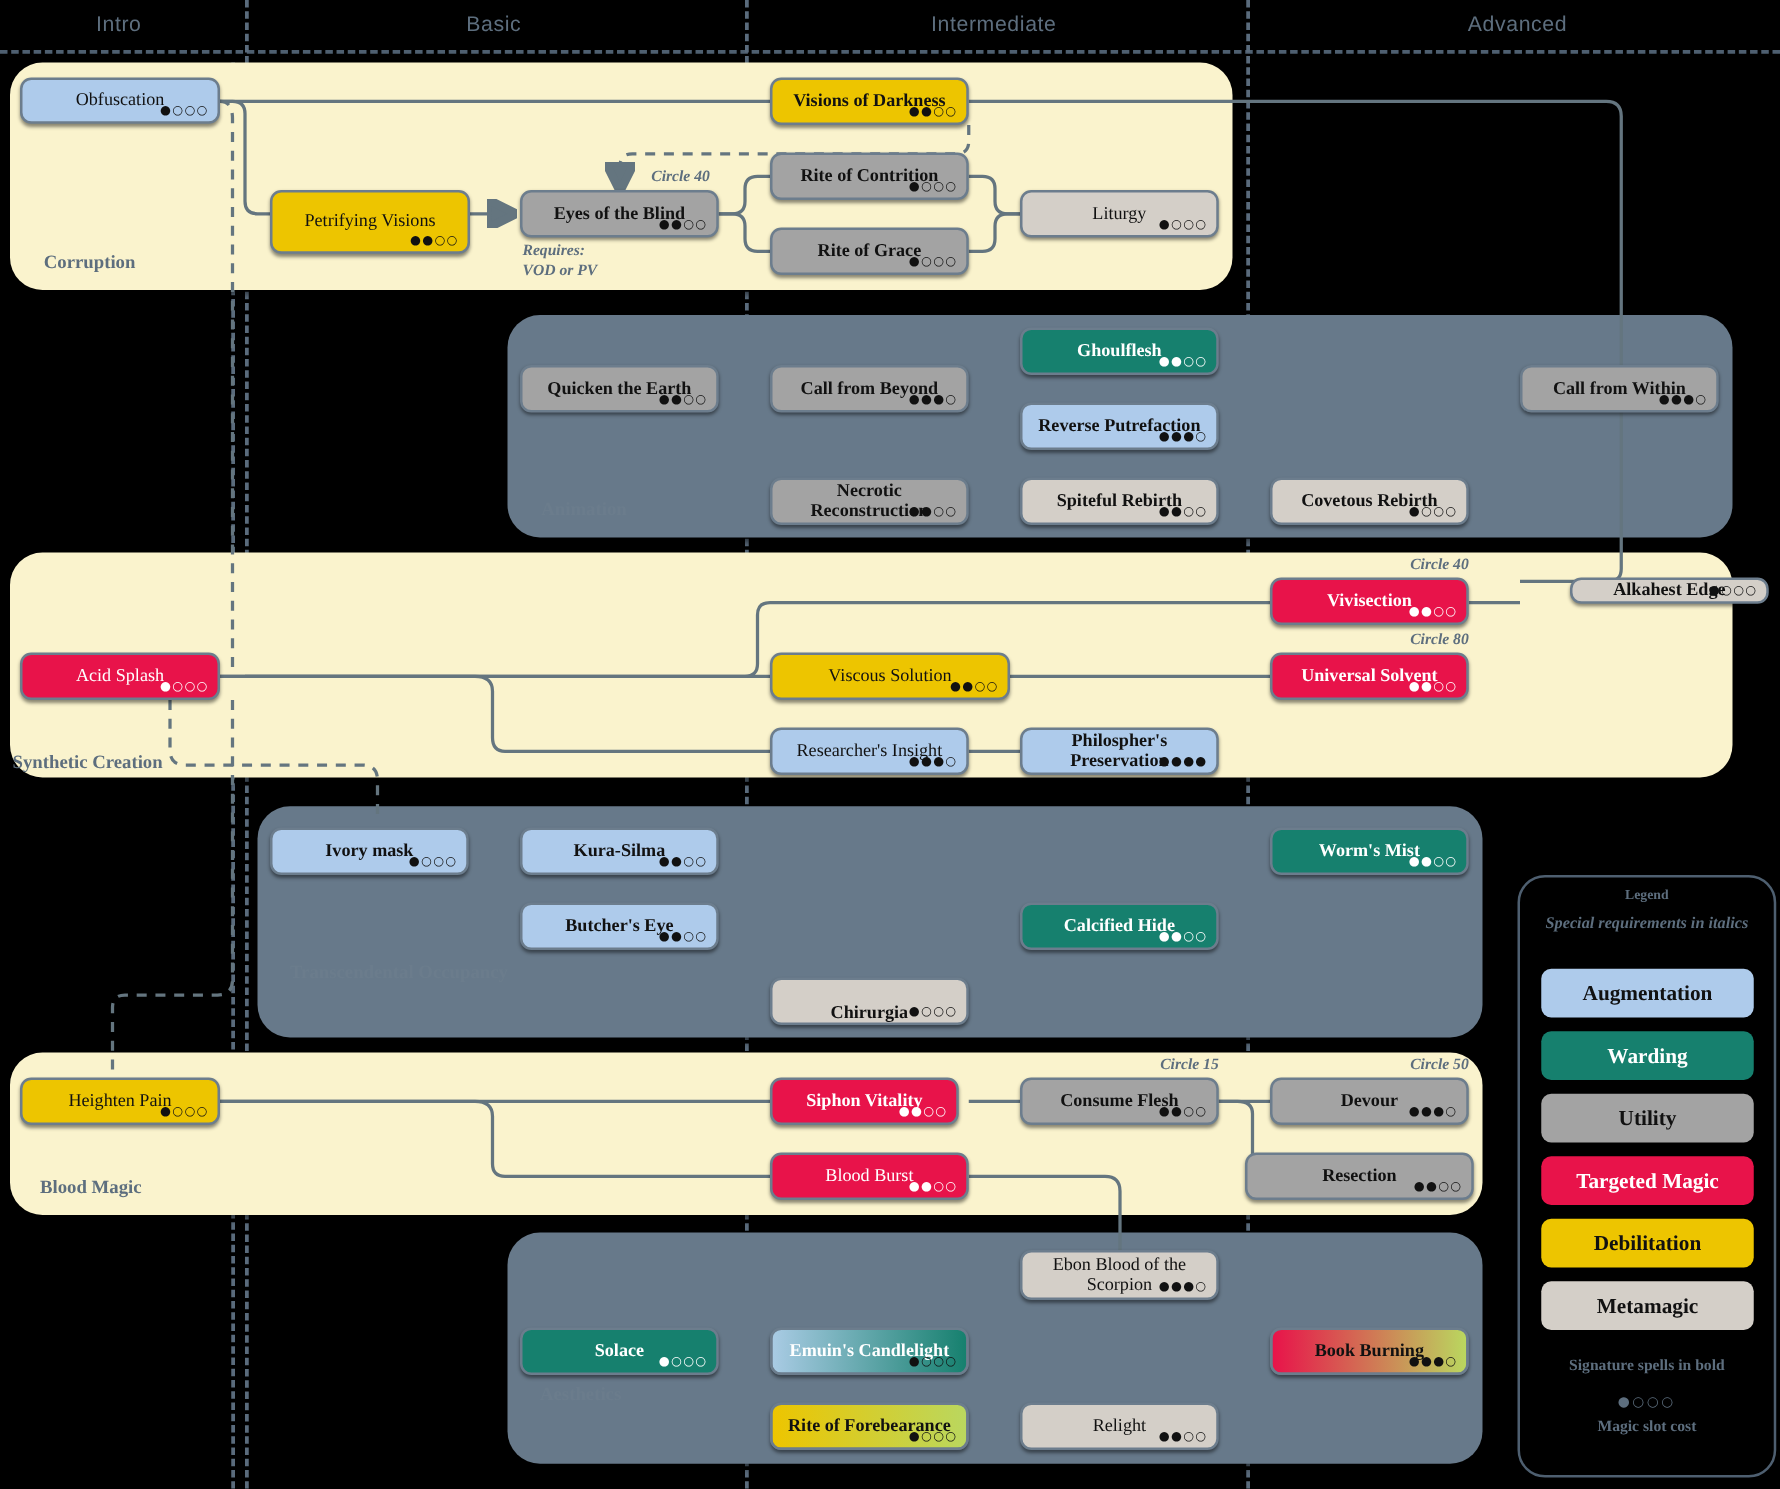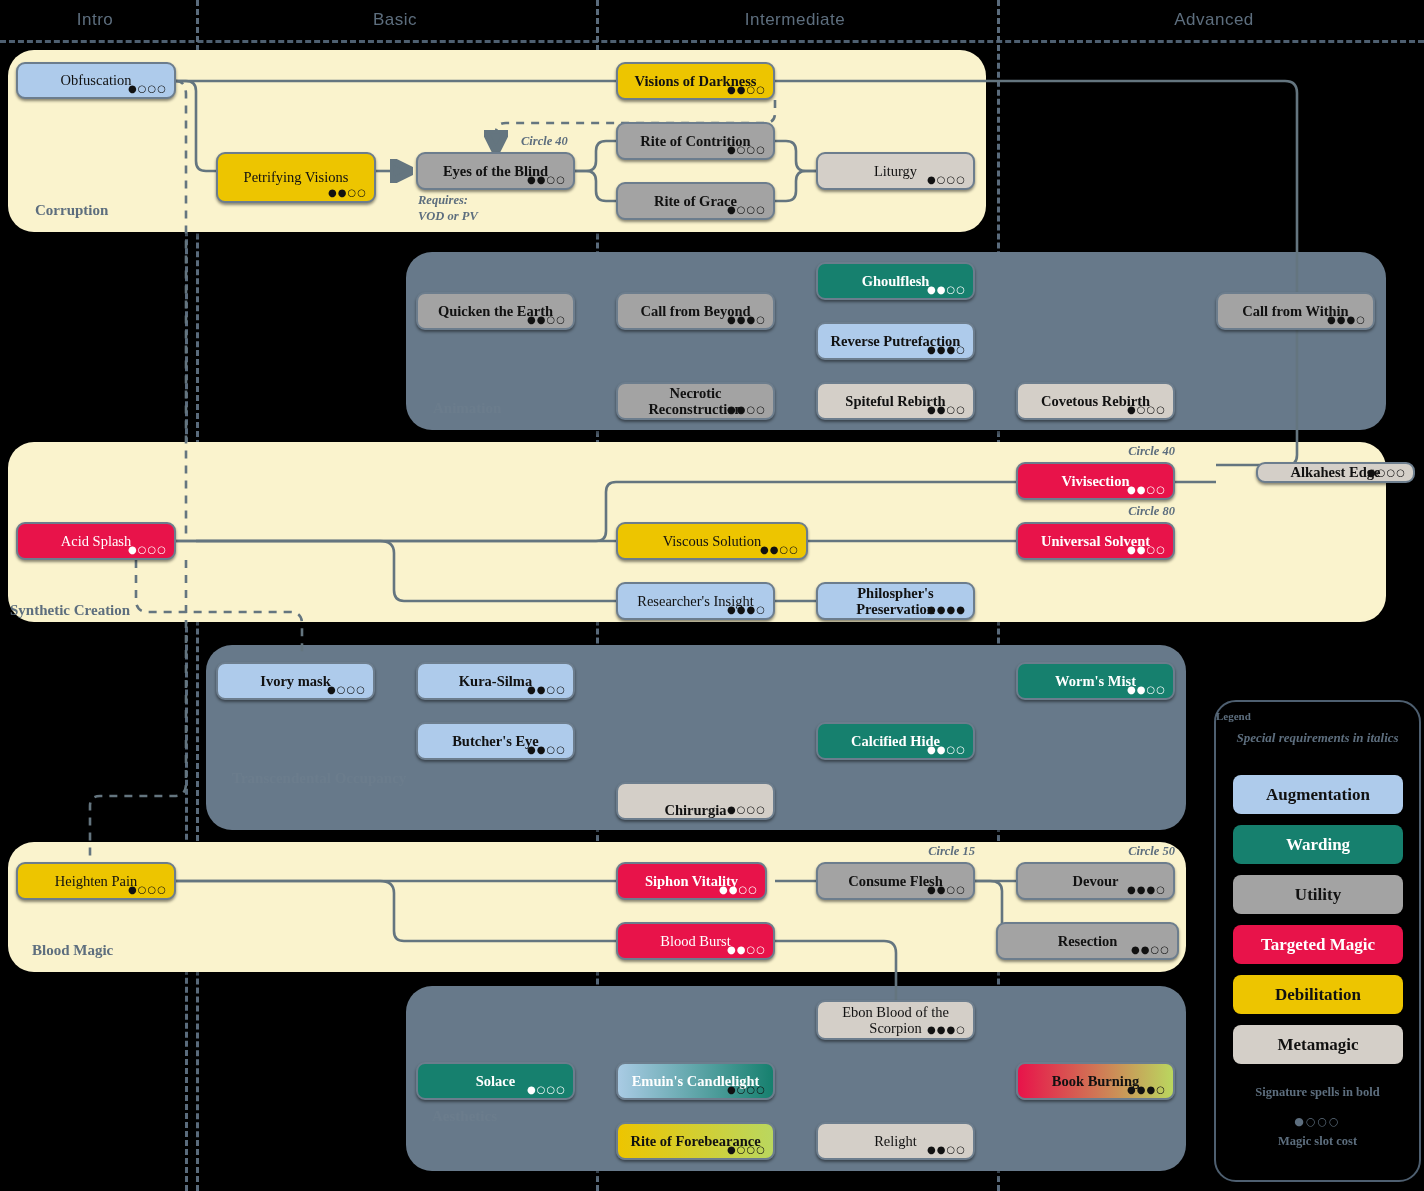--- a/index.html
+++ b/index.html
@@ -55,21 +55,21 @@
   
   svg.wires{position:absolute;left:0;top:0;width:1424px;height:1191px;
             pointer-events:none;z-index:3;}
   svg.wires path{fill:none;stroke:#64757f;stroke-width:2.6;}
   svg.wires path.dash{stroke-dasharray:8 7;}
   svg.wires .arrow{fill:#64757f;}
 
   
   .legend{position:absolute;left:1214px;top:700px;width:203px;height:478px;
           border:2px solid #4e5f70;border-radius:22px;background:#000;z-index:8;}
-  .legend .ltitle{position:absolute;top:8px;left:0;width:203px;text-align:left;
+  .legend .ltitle{position:absolute;top:8px;left:0;width:203px;text-align:center;
                   font-size:11px;font-weight:bold;color:#5d6e7e;}
   .legend .lsub{position:absolute;top:28px;left:10px;width:183px;text-align:center;
                 font-size:13px;font-weight:bold;font-style:italic;color:#5d6e7e;
                 line-height:1.25;}
   .legend .lbox{position:absolute;left:17px;width:170px;height:39px;border-radius:8px;
                 display:flex;align-items:center;justify-content:center;
                 font-size:17px;font-weight:bold;box-shadow:0 2px 3px rgba(0,0,0,.5);}
   .legend .lfoot1{position:absolute;top:383px;left:0;width:203px;text-align:center;
                   font-size:12.5px;font-weight:bold;color:#5d6e7e;}
   .legend .ldots{position:absolute;top:413px;left:0;width:203px;text-align:center;

